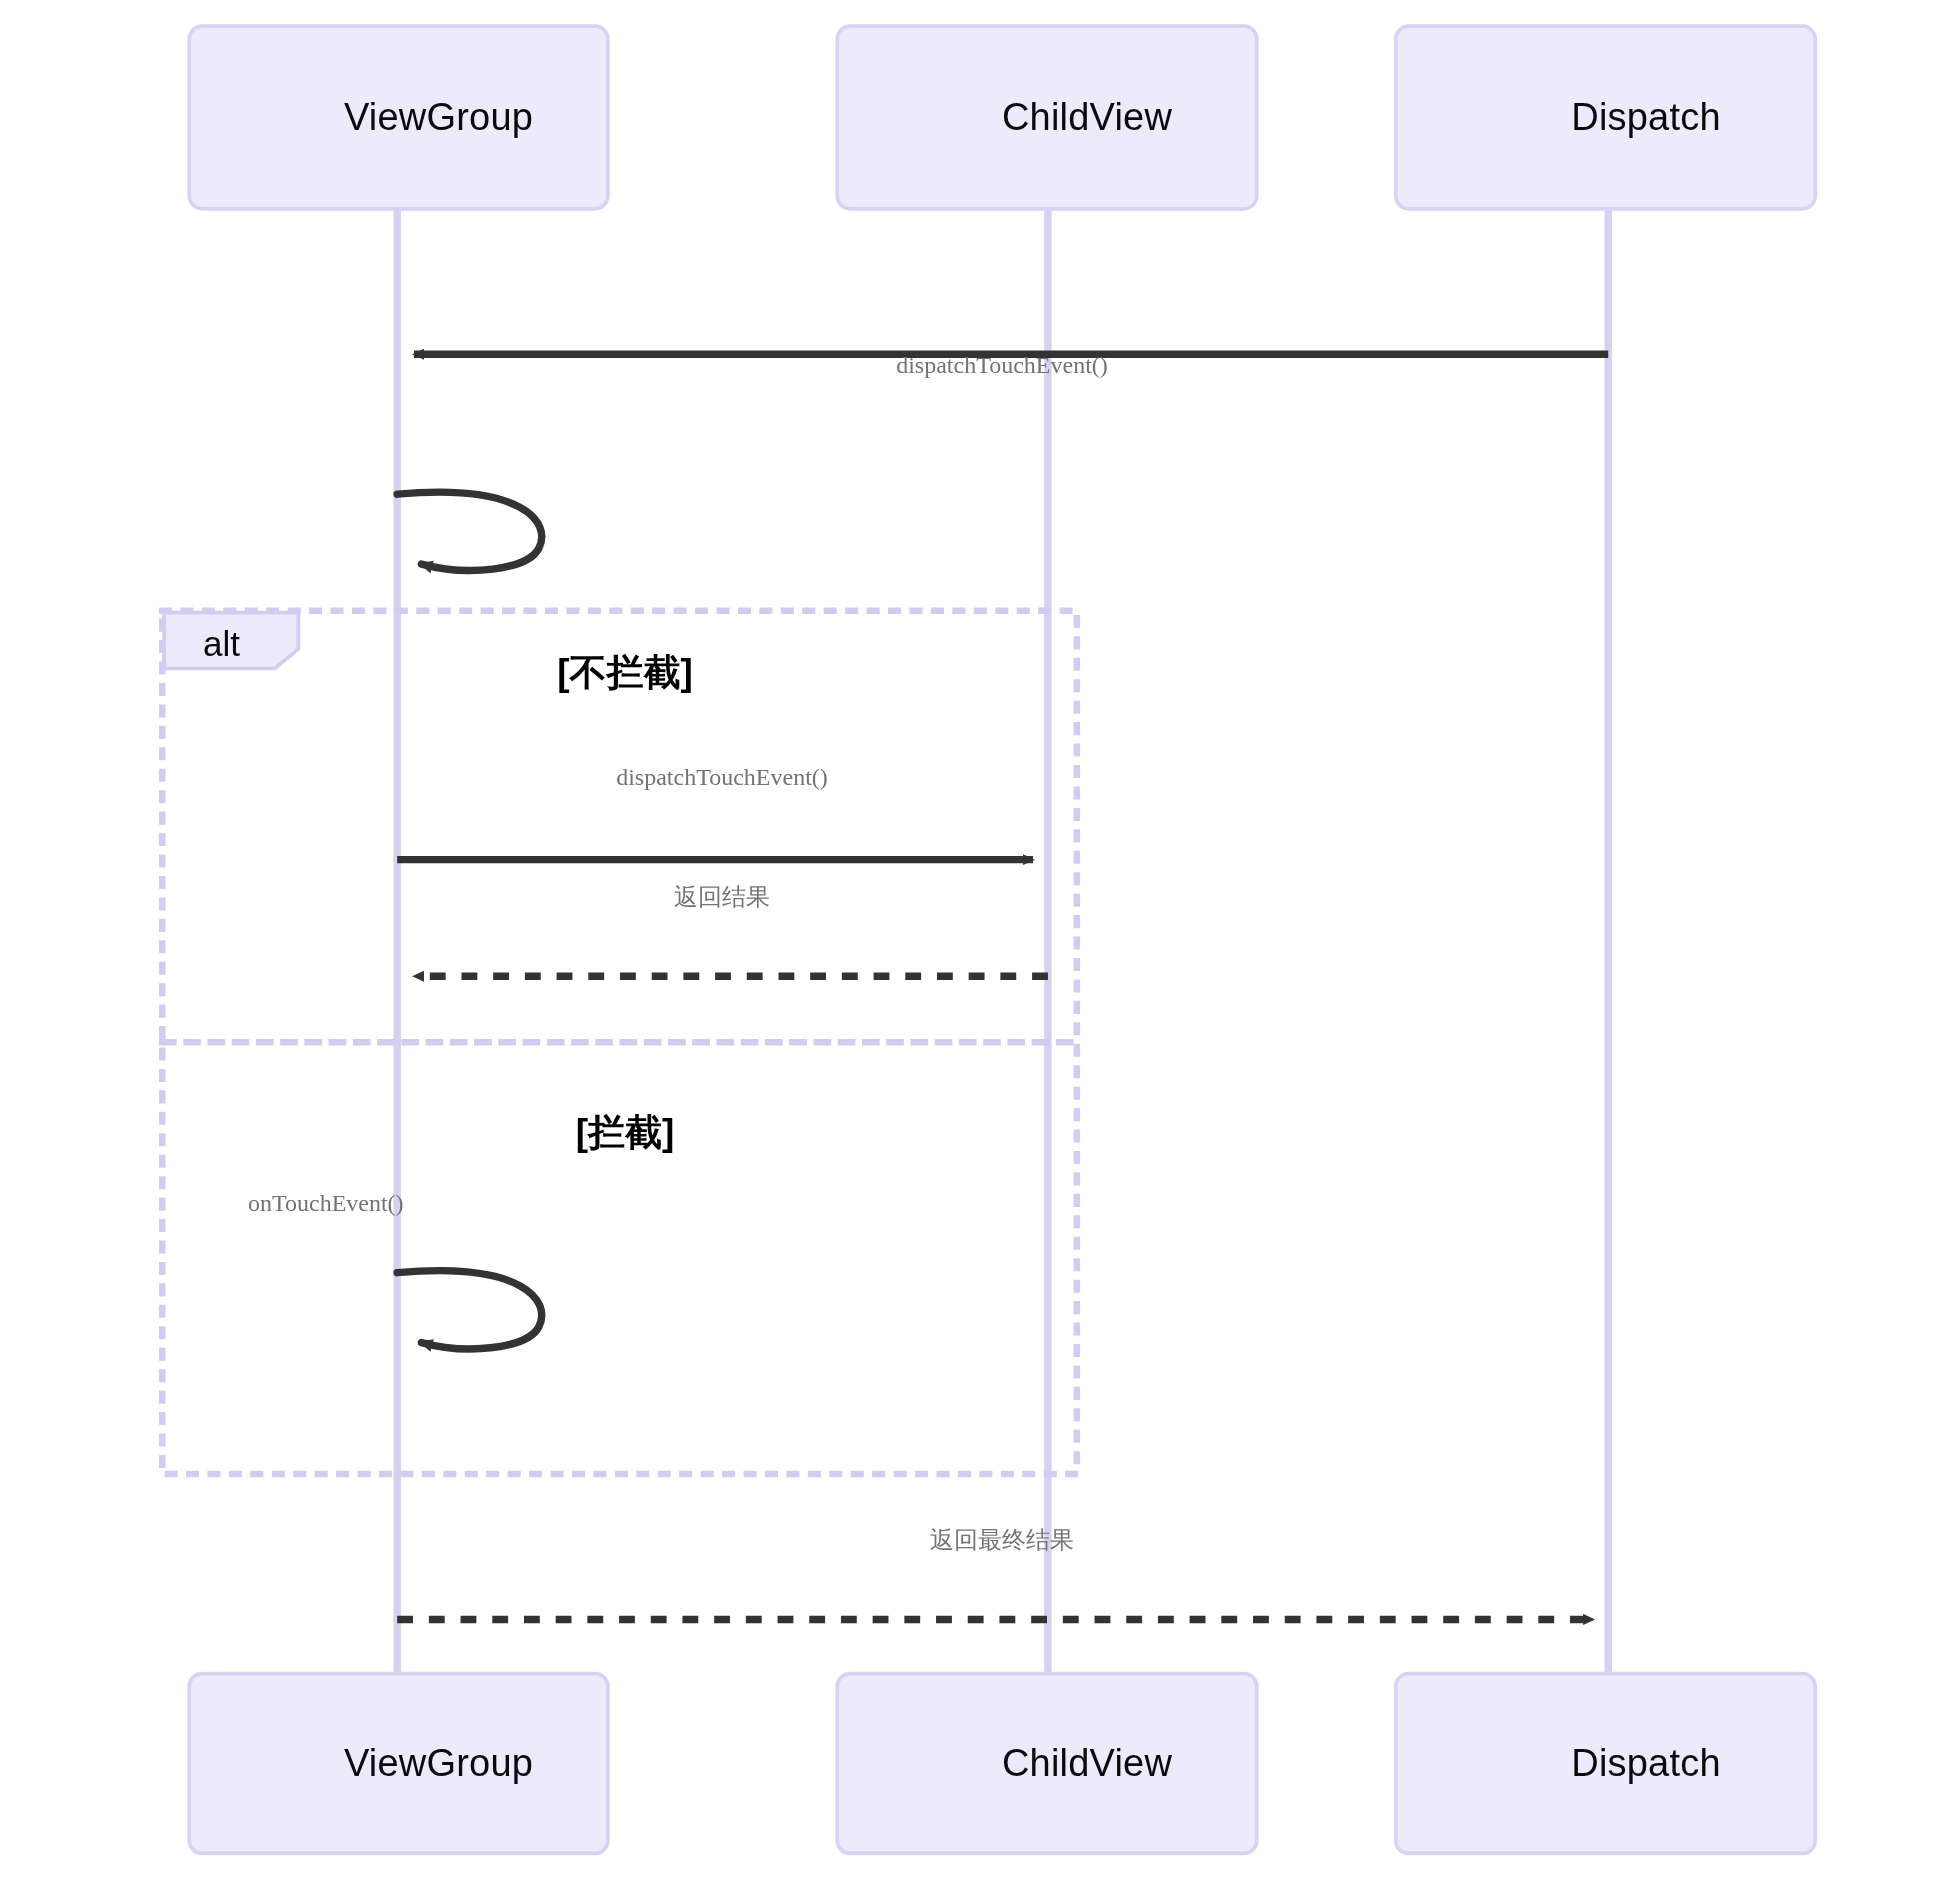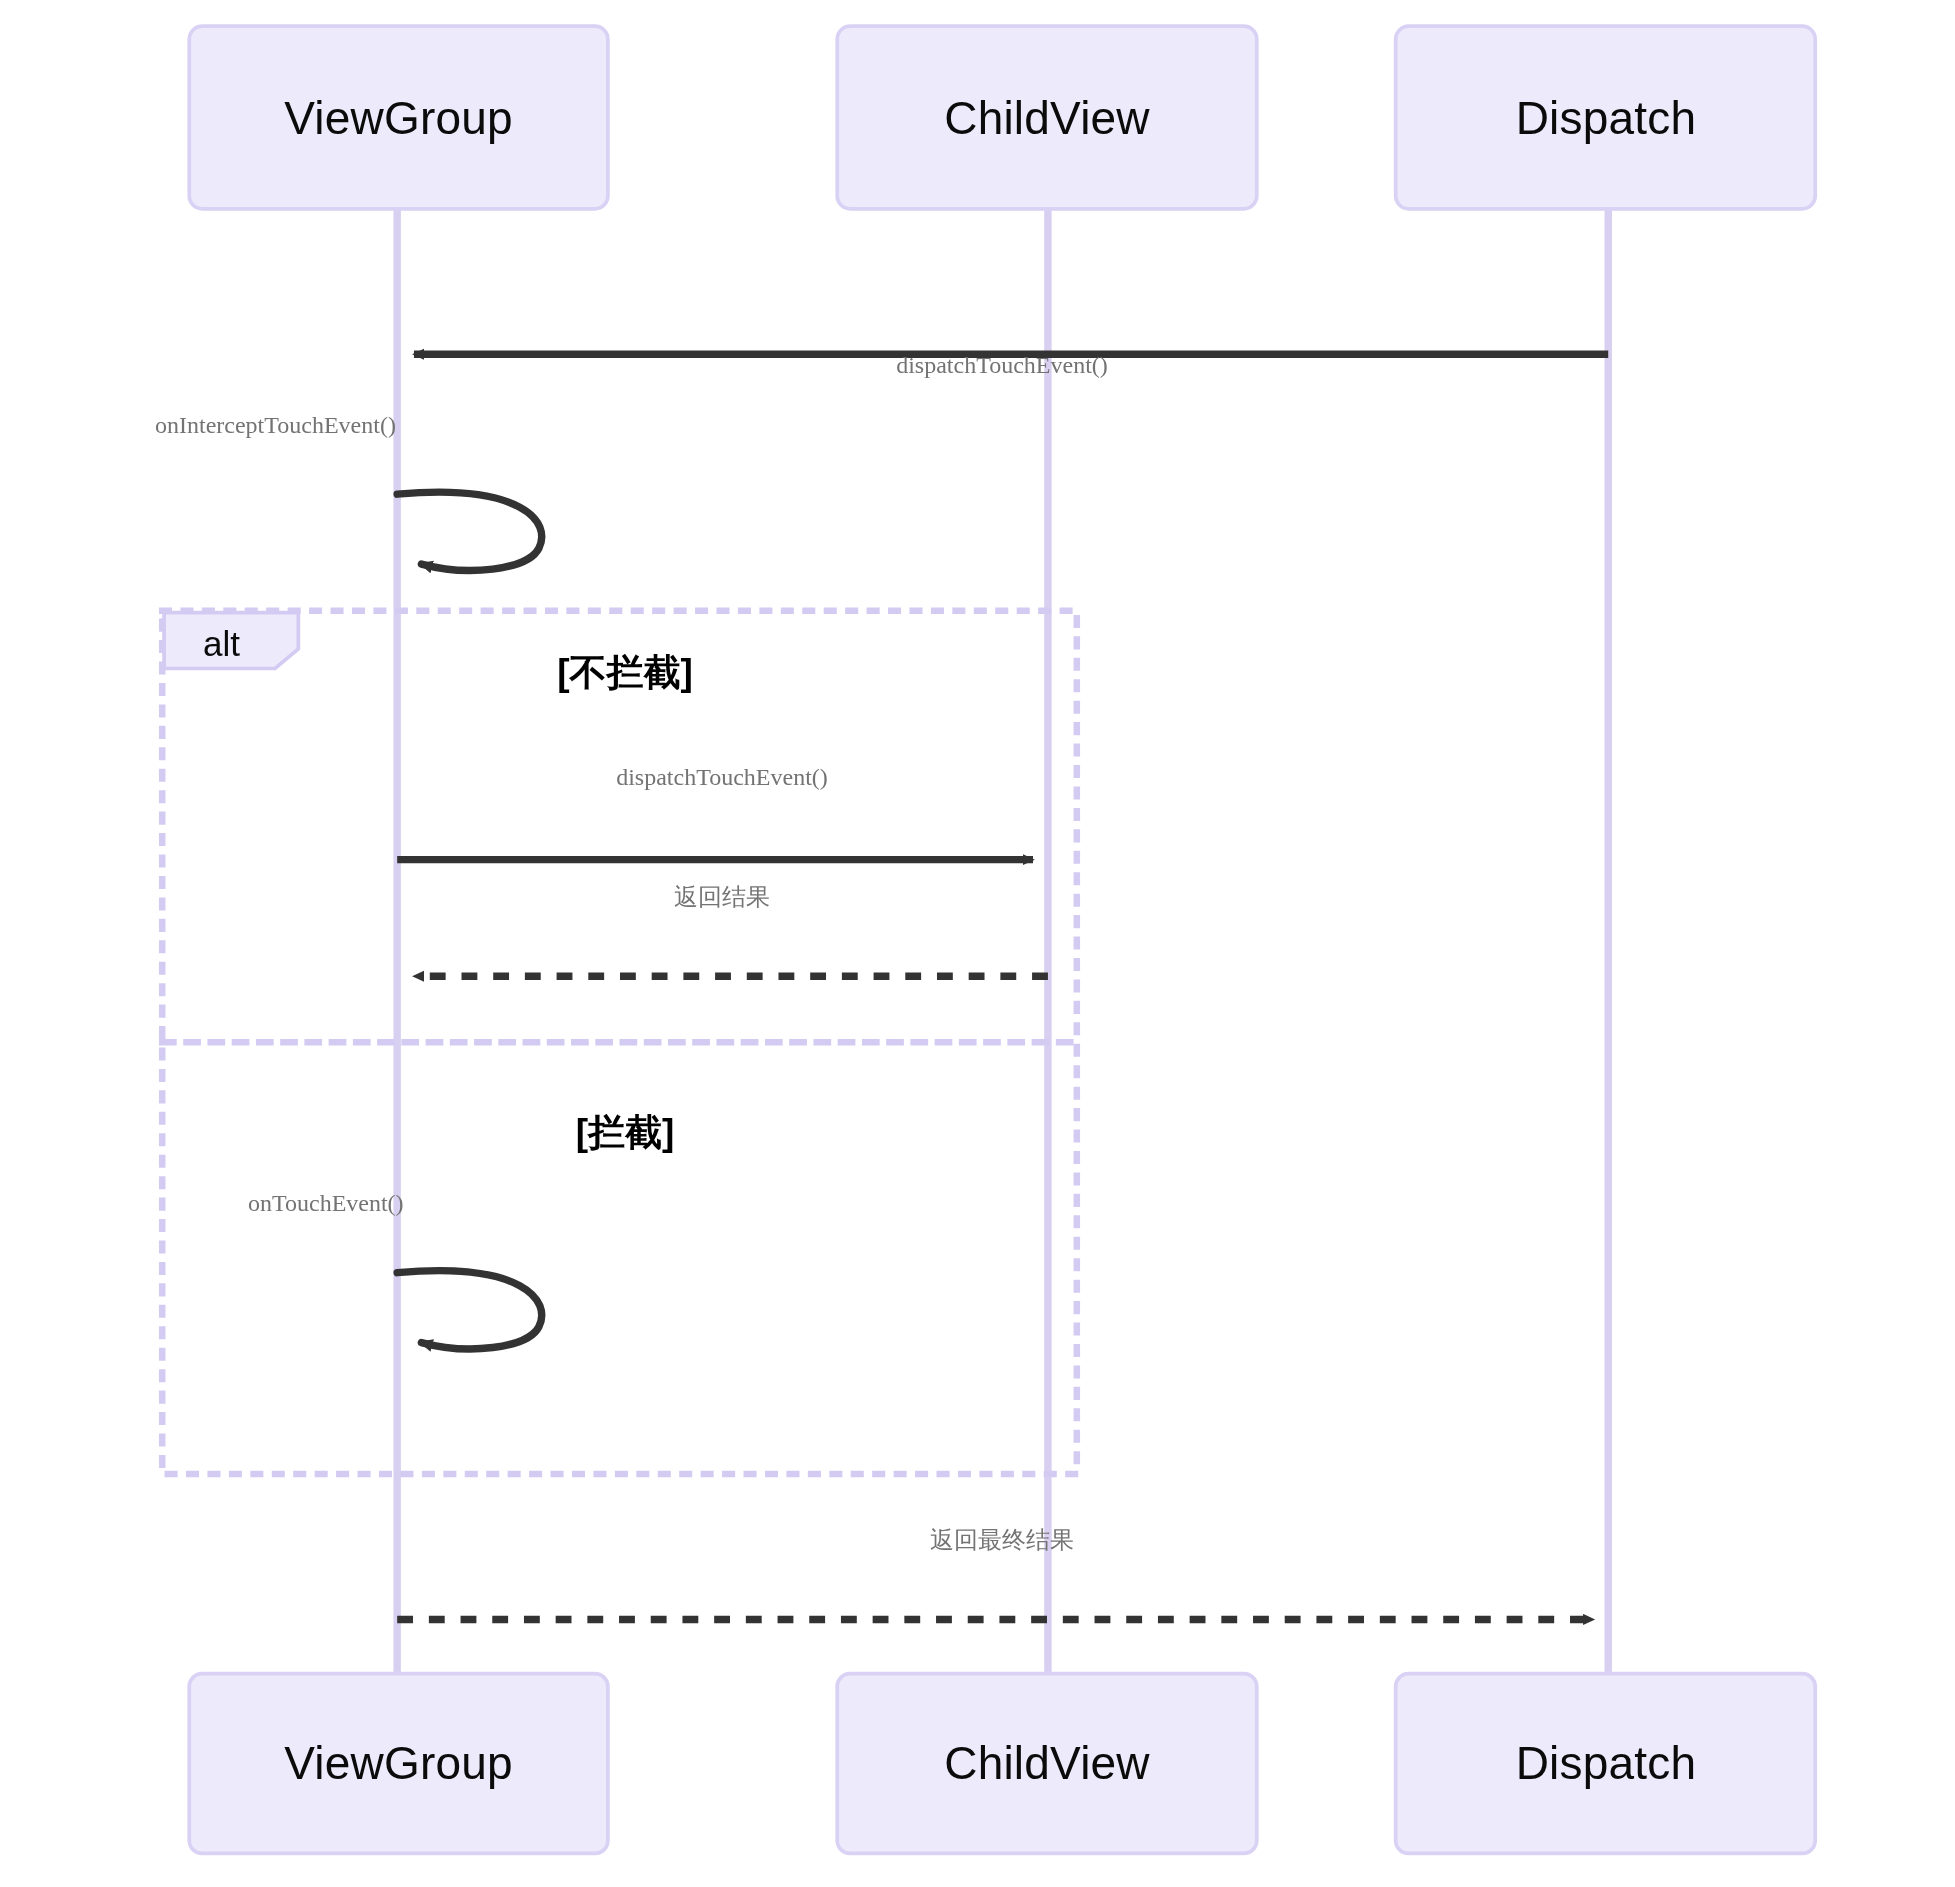--- a/index.html
+++ b/index.html
@@ -1,22 +1,22 @@
 <!DOCTYPE html>
 <html style="font-size:15px"><head>
 <meta charset="utf-8">
 <style>
   html, body { margin:0; padding:0; background:#ffffff; }
   body { font-family:"Liberation Sans", sans-serif; }
   #stage { position:relative; width:1956px; height:1888px; background:#ffffff; overflow:hidden; }
   #seq { position:absolute; left:0; top:0; width:1956px; height:1888px; }
   .pbox-label {
     position:absolute; display:flex; align-items:center; justify-content:center;
-    font-size:46px; color:#0b0b0b; font-family:"Liberation Sans", sans-serif;
-    letter-spacing:0.2px; white-space:nowrap; pointer-events:none;
+    font-size:38px; color:#0b0b0b; font-family:"Liberation Sans", sans-serif;
+    letter-spacing:0.2px; white-space:nowrap; pointer-events:none;padding-left:40px;
   }
   .msg-label {
     position:absolute; font-size:24px; color:#737373;
     font-family:Liberation Serif, serif; white-space:nowrap;
     transform:translateX(-50%);
   }
   .msg-label.left-anchor { transform:none; }
   .alt-kw {
     position:absolute; font-size:35px; color:#0b0b0b;
     font-family:"Liberation Sans", sans-serif; white-space:nowrap;
@@ -102,21 +102,20 @@
   <div class="pbox-label" style="left:837px; top:1673px; width:420px; height:180px;">ChildView</div>
   <div class="pbox-label" style="left:1396px; top:1673px; width:420px; height:180px;">Dispatch</div>
 
   <div class="alt-kw" style="left:203px; top:624px;">alt</div>
 
   <div class="cond-label" style="left:625px; top:648px;">[不拦截]</div>
   <div class="cond-label" style="left:625px; top:1108px;">[拦截]</div>
 
   <div class="msg-label" style="left:1002px; top:352px;">dispatchTouchEvent()</div>
 
-  <div class="msg-label left-anchor" style="left:155px; top:412px;">onInterceptTouchEvent()</div>
 
   <div class="msg-label" style="left:722px; top:764px;">dispatchTouchEvent()</div>
 
   <div class="msg-label" style="left:722px; top:881px;text-align:right;">返回结果</div>
 
   <div class="msg-label left-anchor" style="left:248px; top:1190px;">onTouchEvent()</div>
 
   <div class="msg-label" style="left:1002px; top:1524px;">返回最终结果</div>
 
 </div>

